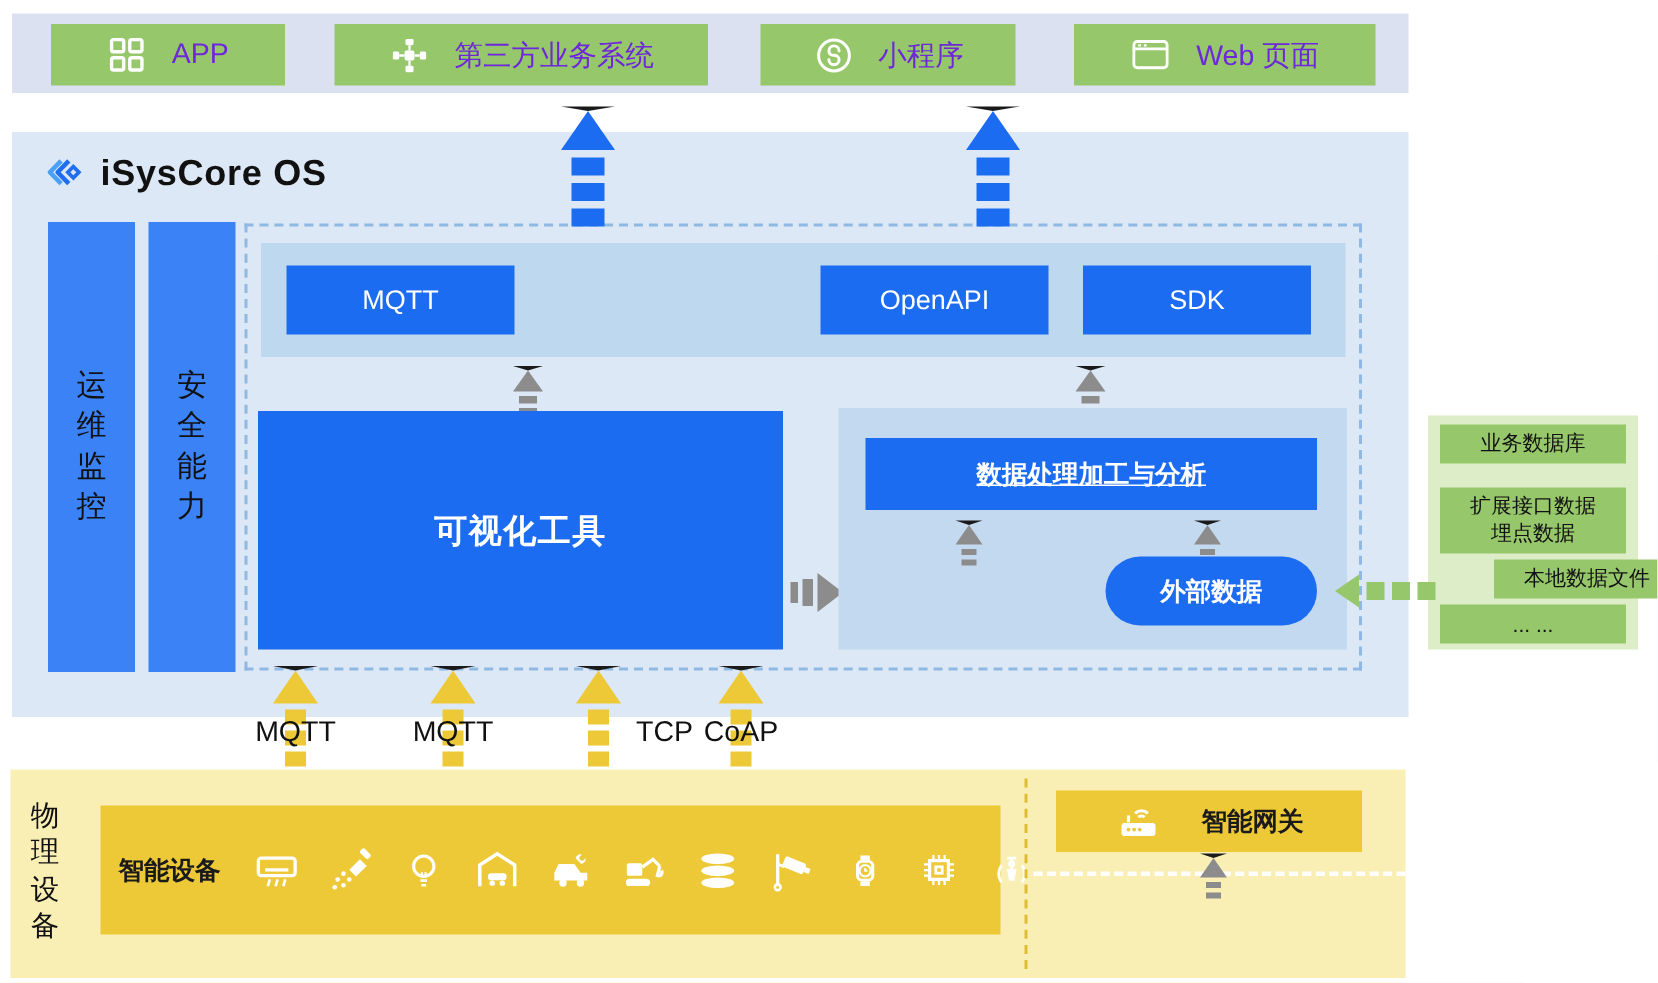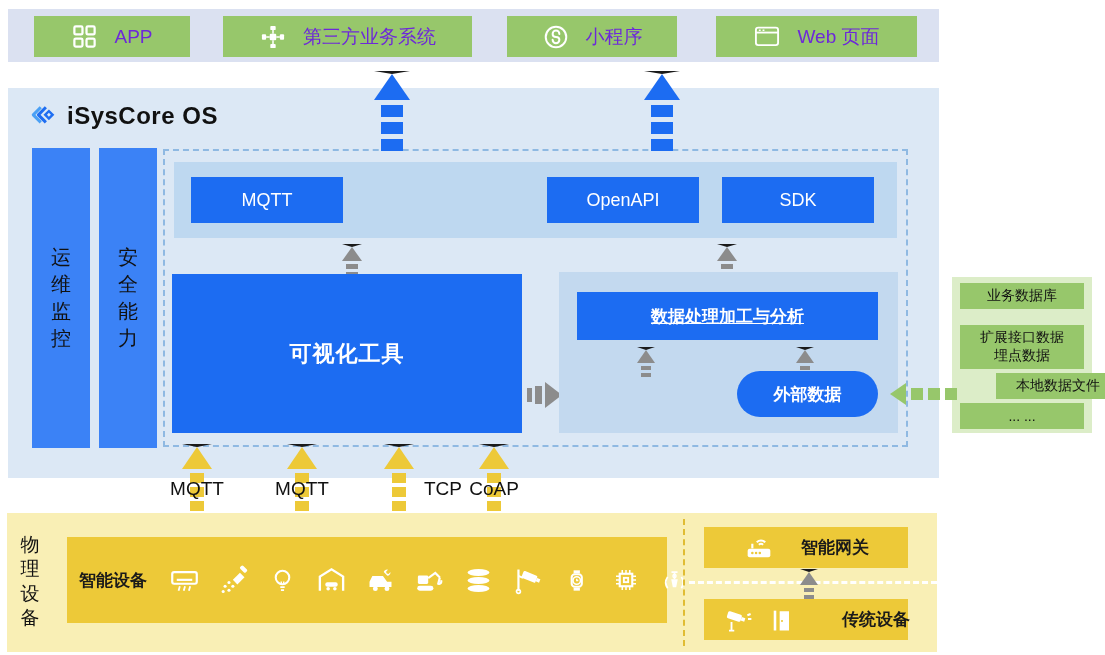--- a/index.html
+++ b/index.html
@@ -364,33 +364,14 @@
     <span class="lbl">智能网关</span>
   </div>
 
   <div class="h-dash"></div>
   <div class="arrow-v arrow-gray-sm" style="left:800px;top:569px;z-index:4;">
     <div class="tri-up"></div>
     <div class="seg"></div>
     <div class="seg"></div>
   </div>
 
-  <div class="yellow-box" style="top:599px;gap:14px;justify-content:flex-start;padding-left:20px;">
-    <span class="icon">
-      <svg width="30" height="30" viewBox="0 0 24 24">
-        <g transform="rotate(18 9 9.5)" fill="#fff">
-            <rect x="2.5" y="6.5" width="11.5" height="5.8" rx="1.3"></rect>
-            <rect x="14" y="8" width="3" height="2.9"></rect>
-          </g>
-        <path d="M6 13.5v6.5M4 20.5h4.2M18.7 8.2l2.6-1M19.2 11.2h2.7" stroke="#fff" stroke-width="1.5" fill="none"></path>
-      </svg>
-    </span>
-    <span class="icon">
-      <svg width="28" height="28" viewBox="0 0 24 24">
-        <path d="M6 4v17" stroke="#fff" stroke-width="2.2"></path>
-        <rect x="10" y="4.5" width="8" height="16.5" fill="#fff"></rect>
-        <circle cx="12" cy="12.8" r=".9" fill="#edc938"></circle>
-      </svg>
-    </span>
-    <span class="lbl" style="margin-left:32px;">传统设备</span>
-  </div>
 
 </div>
 
 </body></html>

